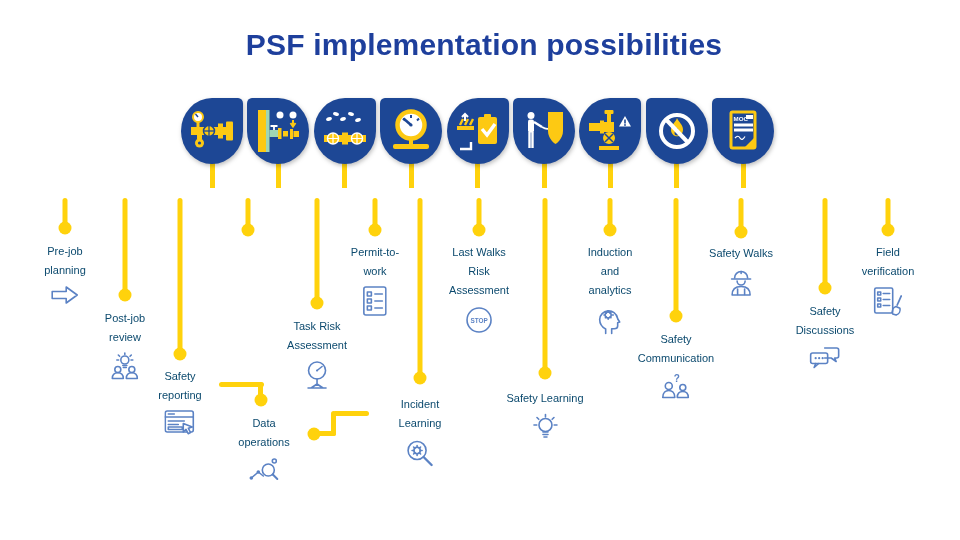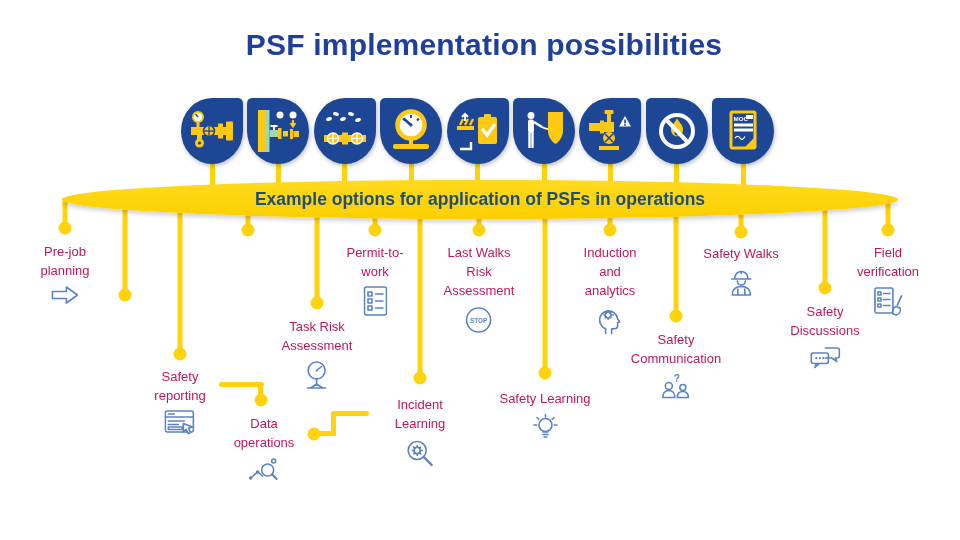--- a/index.html
+++ b/index.html
@@ -22,21 +22,21 @@
   
   .vline{position:absolute;width:5px;background:#ffd20c;transform:translateX(-50%);
          border-radius:3px;z-index:1;}
   .hbar{position:absolute;height:5px;background:#ffd20c;border-radius:3px;z-index:1;}
   .vbar{position:absolute;width:5px;background:#ffd20c;border-radius:3px;z-index:1;}
   .dot{position:absolute;width:13px;height:13px;border-radius:50%;background:#ffd20c;
        transform:translate(-50%,-50%);z-index:1;}
   
   .item{position:absolute;transform:translateX(-50%);display:flex;flex-direction:column;
         align-items:center;gap:5px;z-index:2;}
-  .item-label{font-size:13px;line-height:19px;color:#be185d;text-align:center;
+  .item-label{font-size:11px;line-height:19px;color:#0c4a6e;text-align:center;
               white-space:pre-line;}
   .item-icon svg{stroke:#5b82c4;fill:none;stroke-width:1.6;stroke-linecap:round;
                  stroke-linejoin:round;display:block;}
 </style>
 </head>
 <body>
 
 <div class="canvas">
 
   <div class="title">PSF implementation possibilities</div>
@@ -155,23 +155,20 @@
       <rect x="11" y="4" width="24" height="36" rx="1.5" fill="none" stroke="#fdc913" stroke-width="3"></rect>
       <path d="M35,29 v11 h-11 z" fill="#fdc913"></path>
       <text x="13.5" y="12.5" font-size="6.2" font-weight="bold" fill="#fff" font-family="Liberation Sans, sans-serif">MOC</text>
       <rect x="26" y="7" width="7" height="4" fill="#fff"></rect>
       <rect x="14" y="15.5" width="19" height="3" fill="#fff"></rect>
       <rect x="14" y="20.5" width="19" height="3" fill="#fff"></rect>
       <path d="M15,30 q3,-3.5 5,0 t5,-1.5" stroke="#fff" stroke-width="1.2" fill="none"></path>
     </svg>
   </div>
 
-  <div class="banner">
-    <span class="banner-text">Example options for application of PSFs in operations</span>
-  </div>
 
   <div class="vline" style="left:65px;top:198px;height:30px"></div>
   <div class="dot" style="left:65px;top:228px"></div>
   <div class="vline" style="left:125px;top:198px;height:97px"></div>
   <div class="dot" style="left:125px;top:295px"></div>
   <div class="vline" style="left:180px;top:198px;height:156px"></div>
   <div class="dot" style="left:180px;top:354px"></div>
   <div class="vline" style="left:248px;top:198px;height:32px"></div>
   <div class="dot" style="left:248px;top:230px"></div>
   <div class="vline" style="left:317px;top:198px;height:105px"></div>
@@ -207,20 +204,35 @@
   <div class="item" style="left:65px;top:242px">
     <div class="item-label">Pre-job
 planning</div>
     <div class="item-icon">
       <svg viewBox="0 0 30 20" width="30" height="20">
           <path d="M2,6.5 h14 v-4.5 l11,8 -11,8 v-4.5 h-14 z"></path>
         </svg>
     </div>
   </div>
 
+  <div class="item" style="left:125px;top:309px">
+    <div class="item-label">Post-job
+review</div>
+    <div class="item-icon">
+      <svg viewBox="0 0 32 28" width="32" height="28">
+        <circle cx="16" cy="8" r="4"></circle>
+        <path d="M14,13.5 h4 M14.5,15.5 h3"></path>
+        <path d="M16,1 v1.5 M9.5,3 l1.3,1.3 M22.5,3 l-1.3,1.3 M8,8 h1.8 M22.2,8 h1.8"></path>
+        <circle cx="9" cy="17.5" r="3"></circle>
+        <path d="M3.5,26.5 c0,-4 2.5,-5.8 5.5,-5.8 s5.5,1.8 5.5,5.8 z"></path>
+        <circle cx="23" cy="17.5" r="3"></circle>
+        <path d="M17.5,26.5 c0,-4 2.5,-5.8 5.5,-5.8 s5.5,1.8 5.5,5.8 z"></path>
+      </svg>
+    </div>
+  </div>
 
   <div class="item" style="left:180px;top:367px">
     <div class="item-label">Safety
 reporting</div>
     <div class="item-icon">
       <svg viewBox="0 0 32 28" width="32" height="28">
         <rect x="1" y="1" width="28" height="21" rx="2"></rect>
         <path d="M1,7 h28 M4,4 h6"></path>
         <path d="M4,11 h16 M4,14.5 h10"></path>
         <rect x="4" y="17" width="14" height="2.5"></rect>

